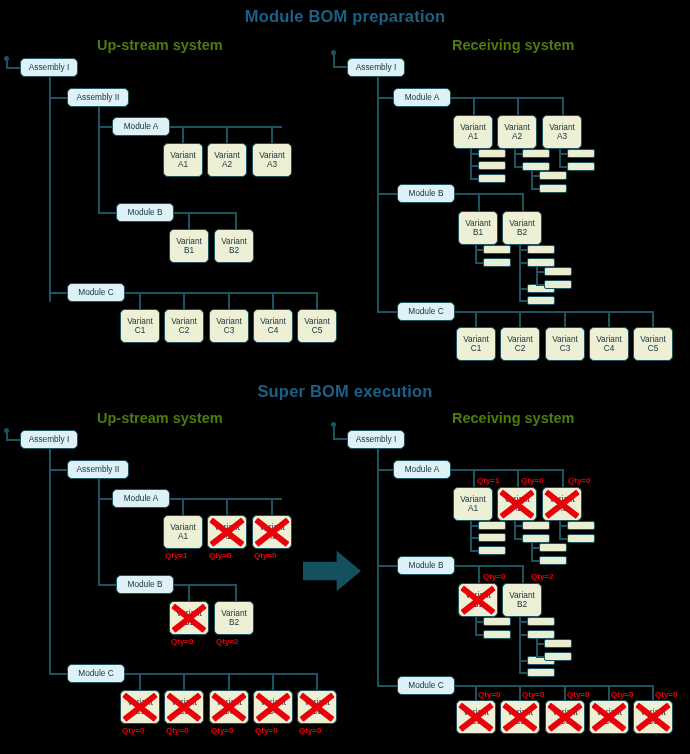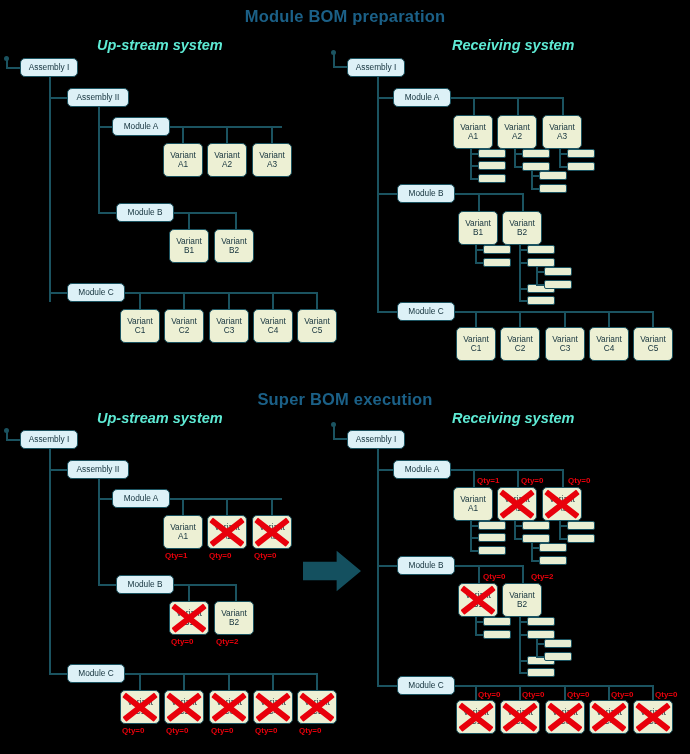--- a/index.html
+++ b/index.html
@@ -2,22 +2,22 @@
 <html><head>
 <meta charset="utf-8">
 <style>
   html,body{margin:0;padding:0;background:#000;}
   body{width:690px;height:754px;position:relative;overflow:hidden;
        font-family:"Liberation Sans","DejaVu Sans",sans-serif;}
   .stage{position:absolute;inset:0;width:690px;height:754px;}
 
   .ttl{position:absolute;width:100%;text-align:center;
        font-weight:bold;font-size:16.5px;color:#1b6087;letter-spacing:.2px;}
-  .sub{position:absolute;font-style:italic;font-weight:bold;font-size:14.5px;
-       color:#5eead4;white-space:nowrap;}
+  .sub{position:absolute;font-weight:bold;font-size:14.5px;
+       color:#4d7c0f;white-space:nowrap;}
 
   
   .node{position:absolute;box-sizing:border-box;border:1.6px solid #1b5360;
         border-radius:5px;display:flex;align-items:center;justify-content:center;
         text-align:center;color:#14323c;line-height:1.05;}
   .asm{background:#ddf1f7;font-size:8.3px;height:19px;}
   .var{background:#edf0d4;font-size:8.3px;height:34px;width:40px;
        flex-direction:column;}
   .part{background:#e9eed2;border:1.6px solid #1b5360;border-radius:2px;
         position:absolute;height:9px;width:28px;box-sizing:border-box;}
@@ -231,21 +231,21 @@
     </div>
   <div class="node var" style="left:589px;top:327px;">
       <span>Variant</span>
       <span>C4</span>
     </div>
   <div class="node var" style="left:633px;top:327px;">
       <span>Variant</span>
       <span>C5</span>
     </div>
 
-  <div class="ttl" style="top:390px;">Super BOM execution</div>
+  <div class="ttl" style="top:382px;">Super BOM execution</div>
   <div class="sub" style="top:410px;left:97px;">Up-stream system</div>
   <div class="sub" style="top:410px;left:452px;">Receiving system</div>
 
   <div class="arrow" style="left:303px;top:548px;"></div>
 
   <div class="dot" style="left:4px;top:428px;"></div>
   <div class="ln lnv" style="left:6px;top:431px;height:9px;"></div>
   <div class="ln lnh" style="left:6px;top:439px;width:14px;"></div>
 
   <div class="node asm" style="left:20px;top:430px;width:58px;">Assembly I</div>

